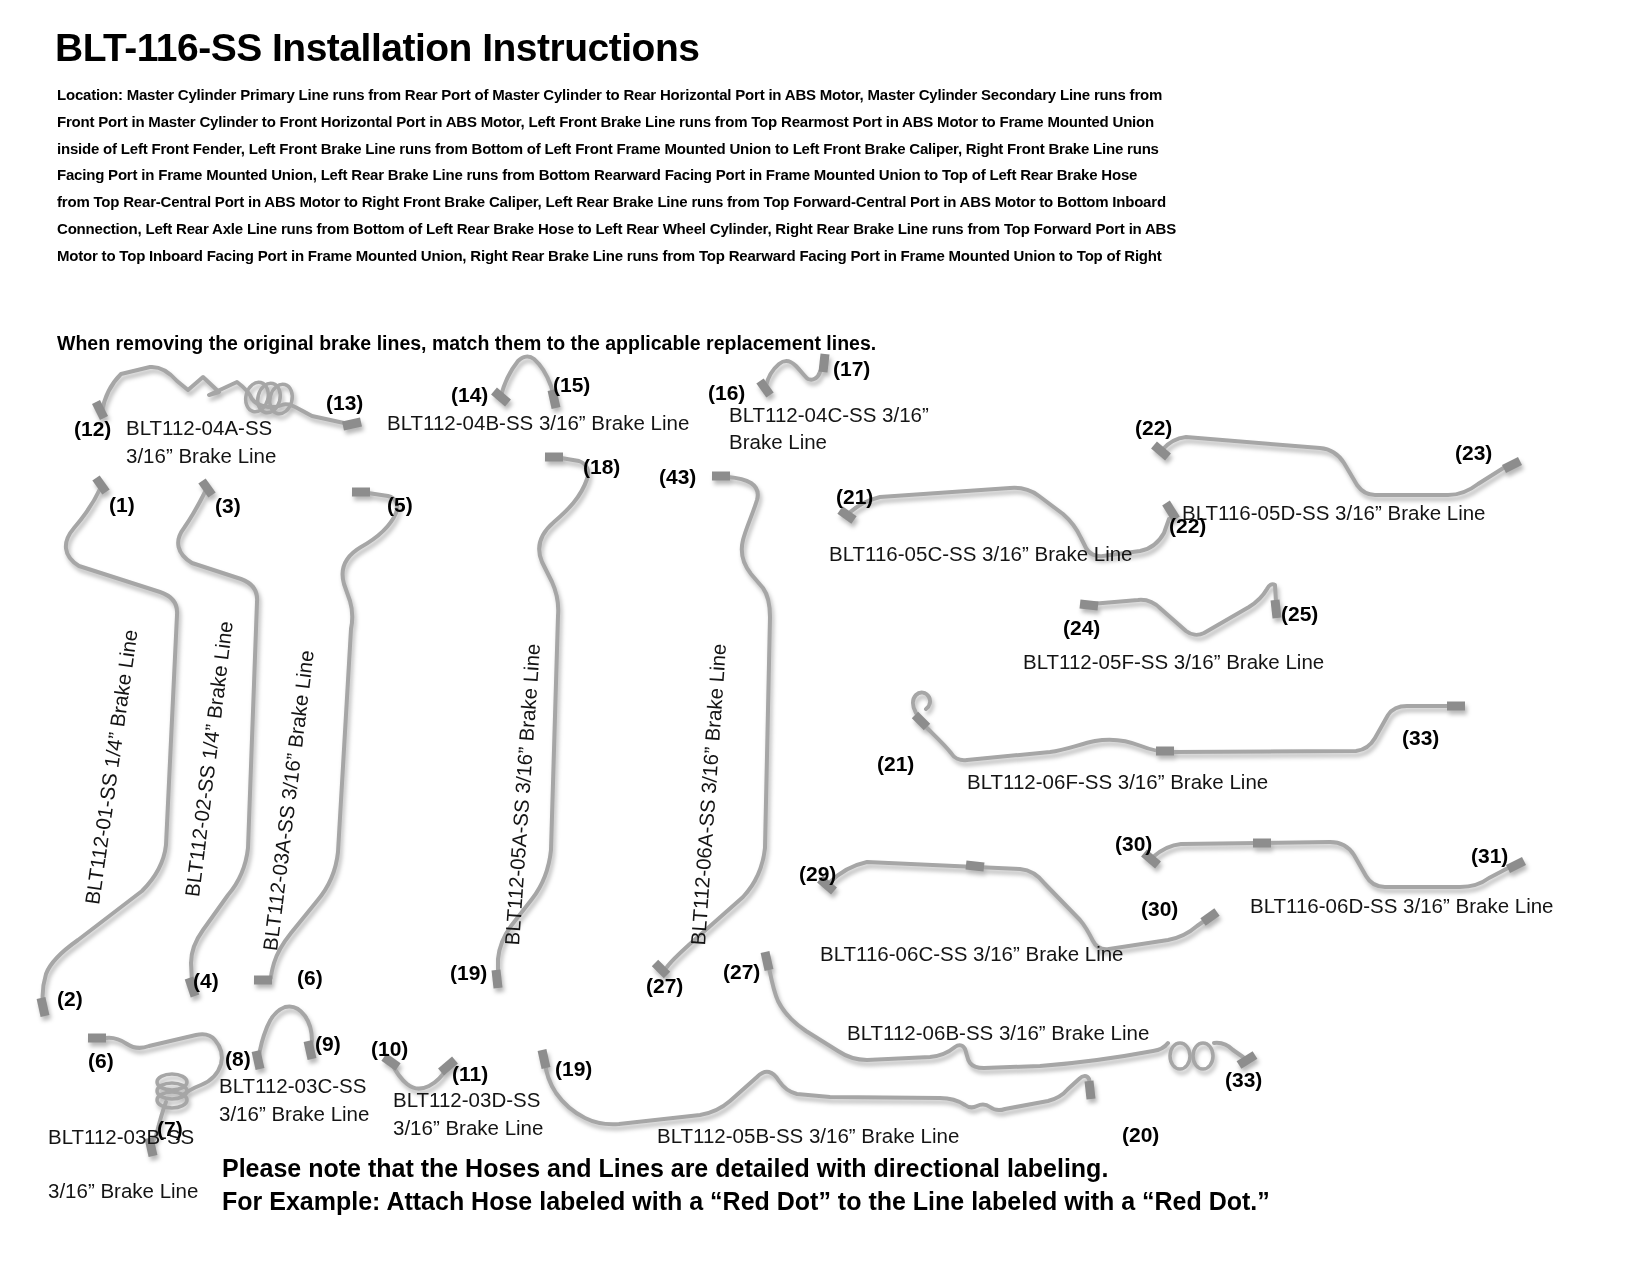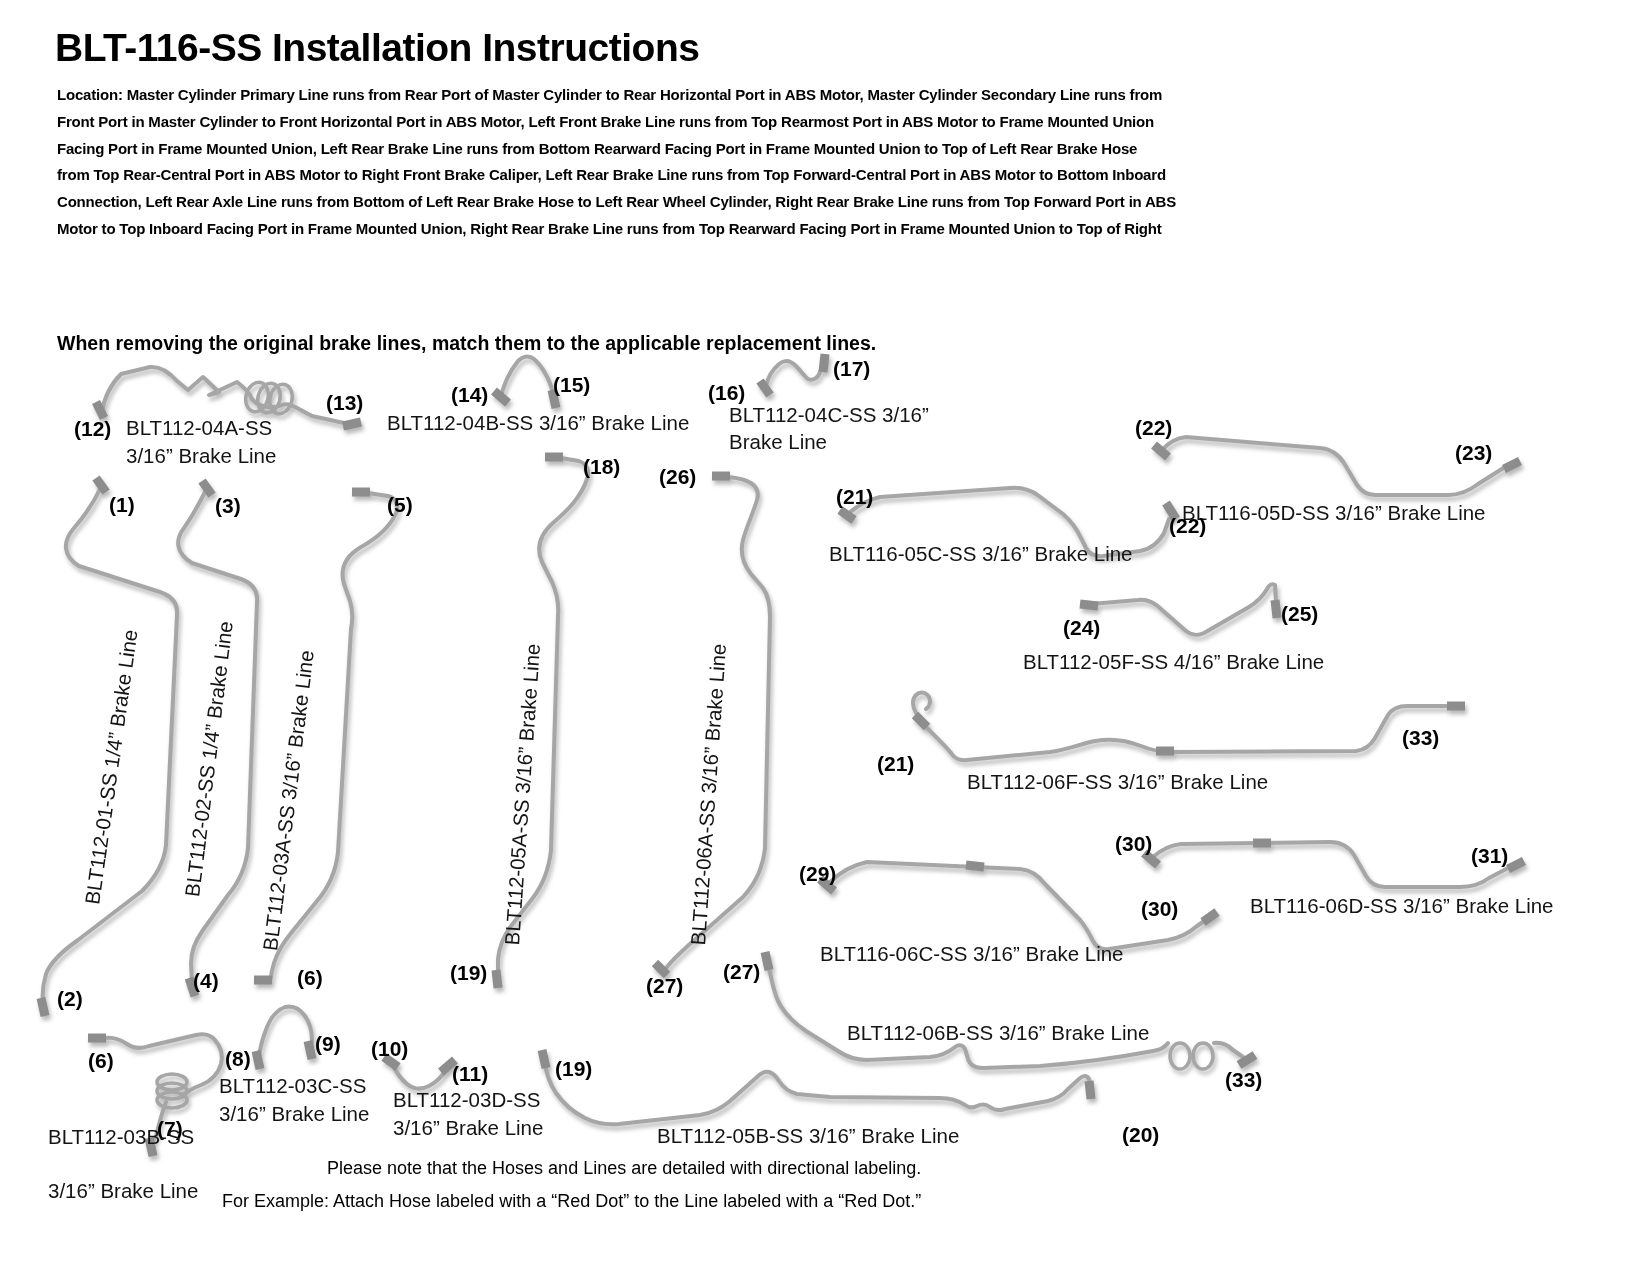--- a/index.html
+++ b/index.html
@@ -3,40 +3,41 @@
 <meta charset="utf-8">
 <style>
   html,body{margin:0;padding:0;background:#fff;}
   #page{position:relative;width:1650px;height:1275px;background:#ffffff;overflow:hidden;
         font-family:"Liberation Sans",sans-serif;color:#000;}
   #title{position:absolute;left:55px;top:26px;font-size:39px;font-weight:bold;letter-spacing:-0.5px;}
   #loc{position:absolute;left:57px;top:82px;}
   .para-line{white-space:nowrap;font-weight:bold;font-size:15px;line-height:26.8px;letter-spacing:-0.2px;}
   #match-note{position:absolute;left:57px;top:332px;font-weight:bold;font-size:19.5px;white-space:nowrap;}
   #footer{position:absolute;left:222px;top:1152px;}
-  .footer-line{white-space:nowrap;font-weight:normal;font-size:18px;line-height:33px;text-align:right;}
+  .footer-line{white-space:nowrap;font-weight:bold;font-size:25px;line-height:33px;}
   .callout{position:absolute;font-weight:bold;font-size:21px;white-space:nowrap;}
   .plabel{position:absolute;font-size:20.5px;white-space:nowrap;color:#141414;}
   .rot{transform-origin:0 100%;}
   #drawing{position:absolute;left:0;top:0;}
   .lines{filter:drop-shadow(2px 4px 2px rgba(0,0,0,0.28));}
   .tube{stroke:var(--line-color,#a6a6a6);stroke-width:4;fill:none;stroke-linecap:round;stroke-linejoin:round;}
   .coil{stroke:var(--line-color,#a6a6a6);stroke-width:3.5;fill:none;}
   .fit{stroke:var(--fitting-color,#8d8d8d);stroke-width:9;fill:none;stroke-linecap:butt;}
 </style>
 </head>
 <body>
 
 <div id="page">
 
   <div id="title">BLT-116-SS Installation Instructions</div>
 
   <div id="loc">
     <div class="para-line">Location: Master Cylinder Primary Line runs from Rear Port of Master Cylinder to Rear Horizontal Port in ABS Motor, Master Cylinder Secondary Line runs from</div>
     <div class="para-line">Front Port in Master Cylinder to Front Horizontal Port in ABS Motor, Left Front Brake Line runs from Top Rearmost Port in ABS Motor to Frame Mounted Union</div>
+    <div class="para-line">inside of Left Front Fender, Left Front Brake Line runs from Bottom of Left Front Frame Mounted Union to Left Front Brake Caliper, Right Front Brake Line runs</div>
     <div class="para-line">Facing Port in Frame Mounted Union, Left Rear Brake Line runs from Bottom Rearward Facing Port in Frame Mounted Union to Top of Left Rear Brake Hose</div>
     <div class="para-line">from Top Rear-Central Port in ABS Motor to Right Front Brake Caliper, Left Rear Brake Line runs from Top Forward-Central Port in ABS Motor to Bottom Inboard</div>
     <div class="para-line">Connection, Left Rear Axle Line runs from Bottom of Left Rear Brake Hose to Left Rear Wheel Cylinder, Right Rear Brake Line runs from Top Forward Port in ABS</div>
     <div class="para-line">Motor to Top Inboard Facing Port in Frame Mounted Union, Right Rear Brake Line runs from Top Rearward Facing Port in Frame Mounted Union to Top of Right</div>
   </div>
 
   <div id="match-note">When removing the original brake lines, match them to the applicable replacement lines.</div>
 
   <svg id="drawing" width="1650" height="1275" viewBox="0 0 1650 1275">
     <g class="lines">
@@ -158,21 +159,21 @@
 
   <div>
     <span class="callout" style="left:836px;top:485px">(21)</span>
     <span class="callout" style="left:1169px;top:514px">(22)</span>
     <span class="plabel" style="left:829px;top:542px">BLT116-05C-SS 3/16” Brake Line</span>
   </div>
 
   <div>
     <span class="callout" style="left:1063px;top:616px">(24)</span>
     <span class="callout" style="left:1281px;top:602px">(25)</span>
-    <span class="plabel" style="left:1023px;top:650px">BLT112-05F-SS 4/16” Brake Line</span>
+    <span class="plabel" style="left:1023px;top:650px">BLT112-05F-SS 3/16” Brake Line</span>
   </div>
 
   <div>
     <span class="callout" style="left:877px;top:752px">(21)</span>
     <span class="callout" style="left:1402px;top:726px">(33)</span>
     <span class="plabel" style="left:967px;top:770px">BLT112-06F-SS 3/16” Brake Line</span>
   </div>
 
   <div>
     <span class="callout" style="left:1115px;top:832px">(30)</span>
@@ -216,21 +217,21 @@
     <span class="plabel rot" style="left:282px;top:928px;transform:rotate(-83deg)">BLT112-03A-SS  3/16” Brake Line</span>
   </div>
 
   <div>
     <span class="callout" style="left:583px;top:455px">(18)</span>
     <span class="callout" style="left:450px;top:961px">(19)</span>
     <span class="plabel rot" style="left:524px;top:922px;transform:rotate(-86deg)">BLT112-05A-SS 3/16” Brake Line</span>
   </div>
 
   <div>
-    <span class="callout" style="left:659px;top:465px">(26)</span>
+    <span class="callout" style="left:659px;top:465px">(43)</span>
     <span class="callout" style="left:646px;top:974px">(27)</span>
     <span class="plabel rot" style="left:710px;top:922px;transform:rotate(-86deg)">BLT112-06A-SS 3/16” Brake Line</span>
   </div>
 
   <div>
     <span class="callout" style="left:88px;top:1049px">(6)</span>
     <span class="callout" style="left:157px;top:1117px">(7)</span>
     <span class="plabel" style="left:48px;top:1125px">BLT112-03B-SS</span>
     <span class="plabel" style="left:48px;top:1179px">3/16” Brake Line</span>
   </div>

